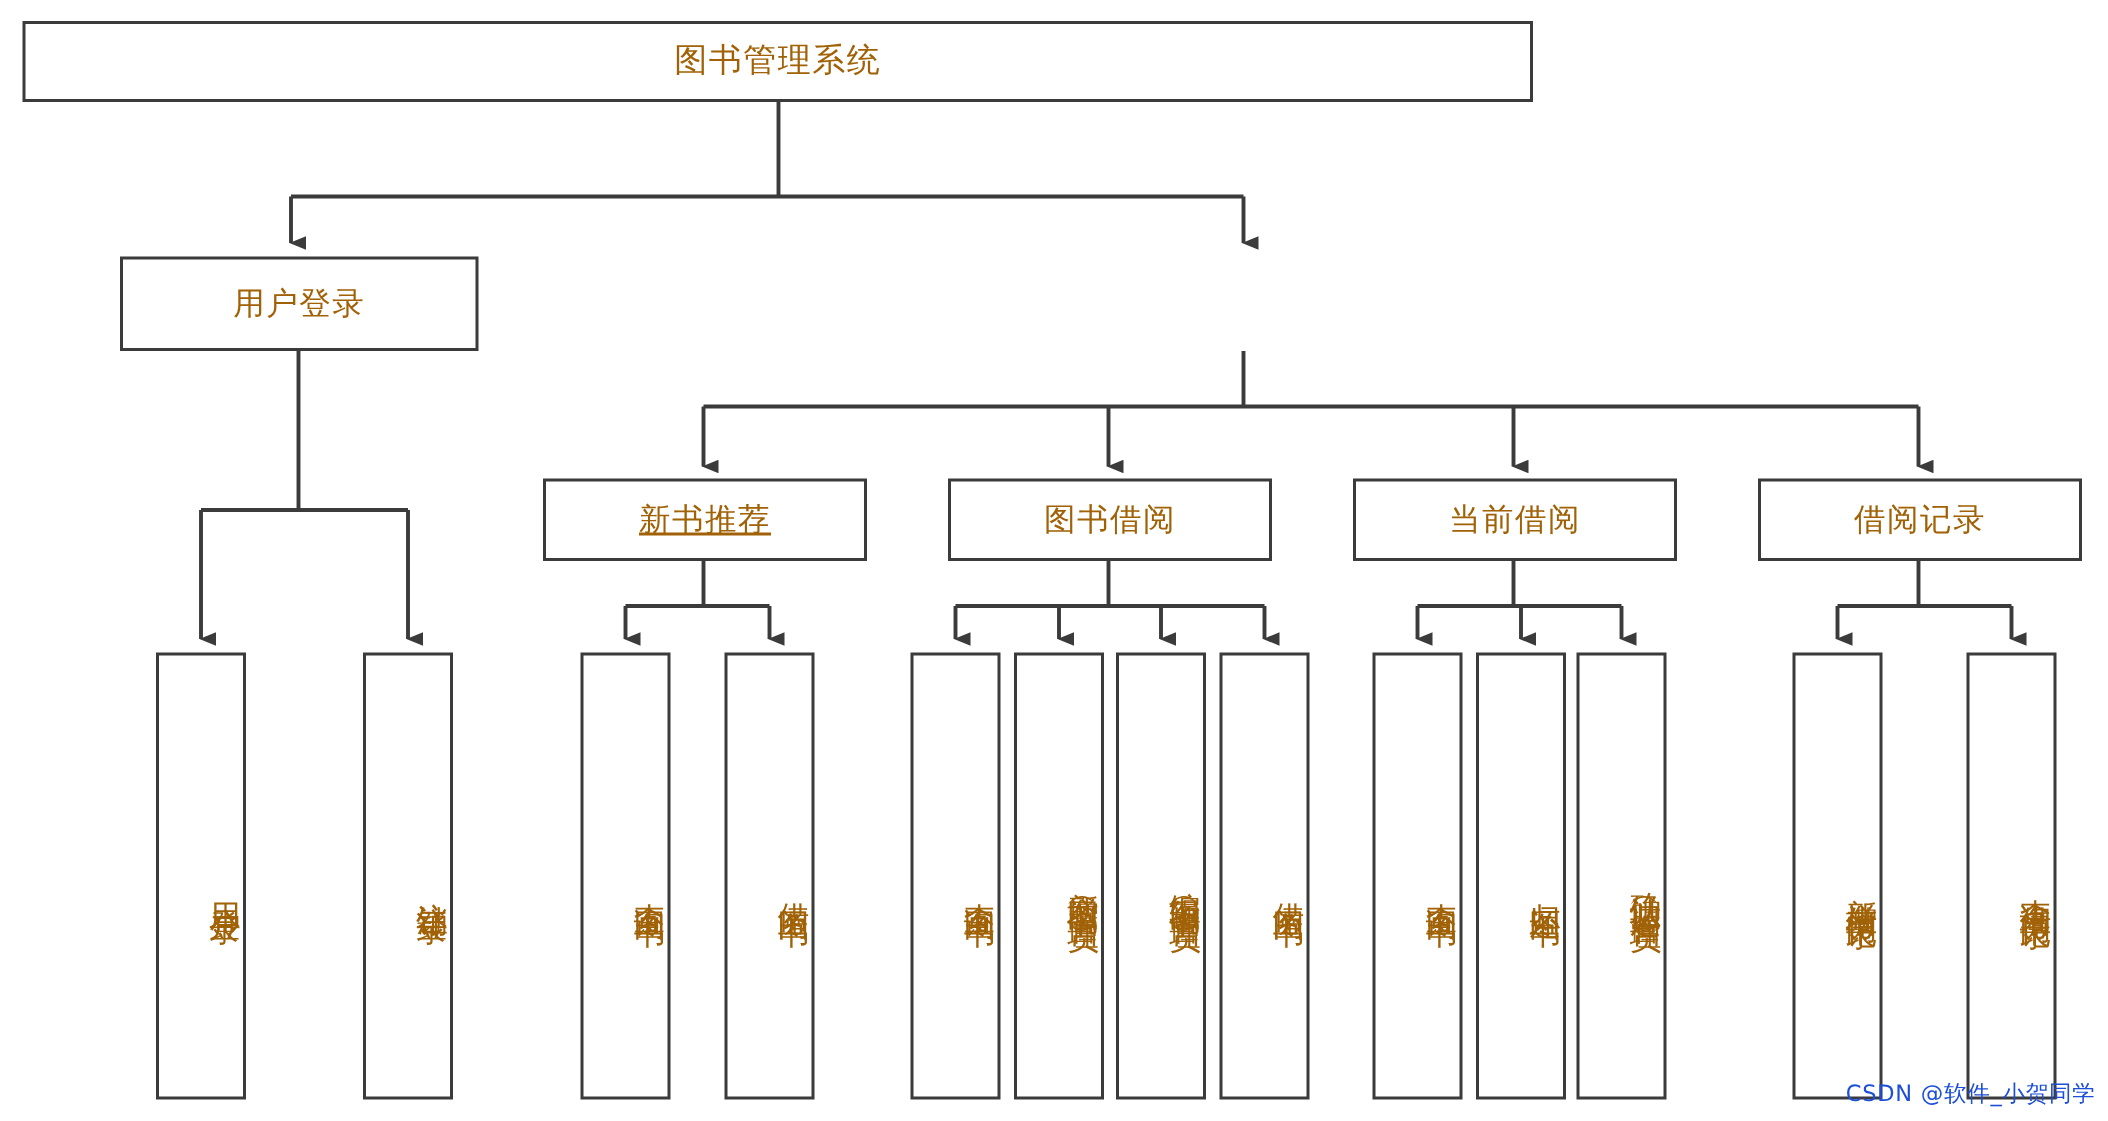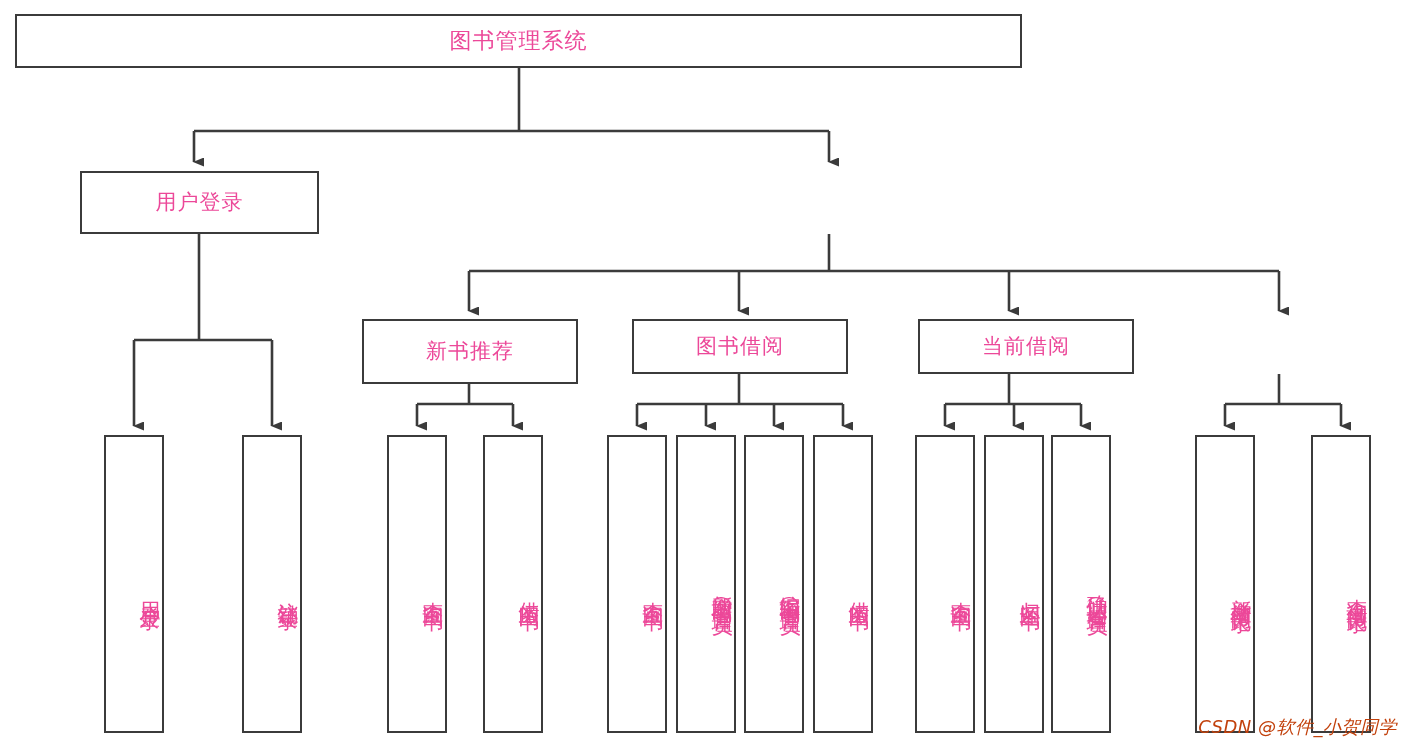--- a/index.html
+++ b/index.html
@@ -26,21 +26,21 @@
     pointer-events: none;
   }
   .node {
     position: absolute;
     box-sizing: border-box;
     background: #ffffff;
     border: 2px solid #3b3b3b;
     display: flex;
     align-items: center;
     justify-content: center;
-    color: #ec4899;
+    color: #a16207;
   }
   .node-h {
     font-size: 21px;
     letter-spacing: 1px;
     line-height: 1.2;
     white-space: nowrap;
   }
   .node-root {
     font-size: 22px;
   }
@@ -51,25 +51,24 @@
     letter-spacing: 3px;
     line-height: 1.15;
     padding-top: 14px;
     align-items: flex-start;
     justify-content: center;
   }
   .watermark {
     position: absolute;
     right: 8px;
     bottom: 8px;
-    font-size: 18px;
-    color: #c2410c;
+    font-size: 15px;
+    color: #1d4ed8;
     white-space: nowrap;
     letter-spacing: 0.5px;
-    font-style: italic;
   }
 </style>
 </head>
 <body>
 
 <div id="canvas">
 
   <svg id="edges" viewBox="0 0 1405 747" xmlns="http://www.w3.org/2000/svg">
     <defs>
       <marker id="arrow" markerWidth="9" markerHeight="11" refX="4.5" refY="10" orient="auto" markerUnits="userSpaceOnUse">
@@ -117,23 +116,24 @@
       <path d="M1225,404 L1341,404"></path>
       <path d="M1225,404 L1225,426" marker-end="url(#arrow)"></path>
       <path d="M1341,404 L1341,426" marker-end="url(#arrow)"></path>
     </g>
   </svg>
 
   <div class="node node-h node-root" style="left:15px; top:14px; width:1007px; height:54px;">图书管理系统</div>
 
   <div class="node node-h" style="left:80px; top:171px; width:239px; height:63px;">用户登录</div>
 
-  <div class="node node-h" style="left:362px; top:319px; width:216px; height:65px;">新书推荐</div>
+  <div class="node node-h" style="left:362px; top:319px; width:216px; height:55px;text-decoration:underline;">新书推荐</div>
   <div class="node node-h" style="left:632px; top:319px; width:216px; height:55px;text-align:right;">图书借阅</div>
-  <div class="node node-h" style="left:902px; top:319px; width:216px; height:55px;margin-left:16px;">当前借阅</div>
+  <div class="node node-h" style="left:902px; top:319px; width:216px; height:55px;">当前借阅</div>
+  <div class="node node-h" style="left:1172px; top:319px; width:216px; height:55px;">借阅记录</div>
 
   <div class="node node-v" style="left:104px; top:435px; width:60px; height:298px;">用户登录</div>
   <div class="node node-v" style="left:242px; top:435px; width:60px; height:298px;">注销登录</div>
 
   <div class="node node-v" style="left:387px; top:435px; width:60px; height:298px;">查询图书</div>
   <div class="node node-v" style="left:483px; top:435px; width:60px; height:298px;">借阅图书</div>
 
   <div class="node node-v" style="left:607px; top:435px; width:60px; height:298px;">查询图书</div>
   <div class="node node-v" style="left:676px; top:435px; width:60px; height:298px;">新增图书（管理员）</div>
   <div class="node node-v" style="left:744px; top:435px; width:60px; height:298px;">编辑图书（管理员）</div>

